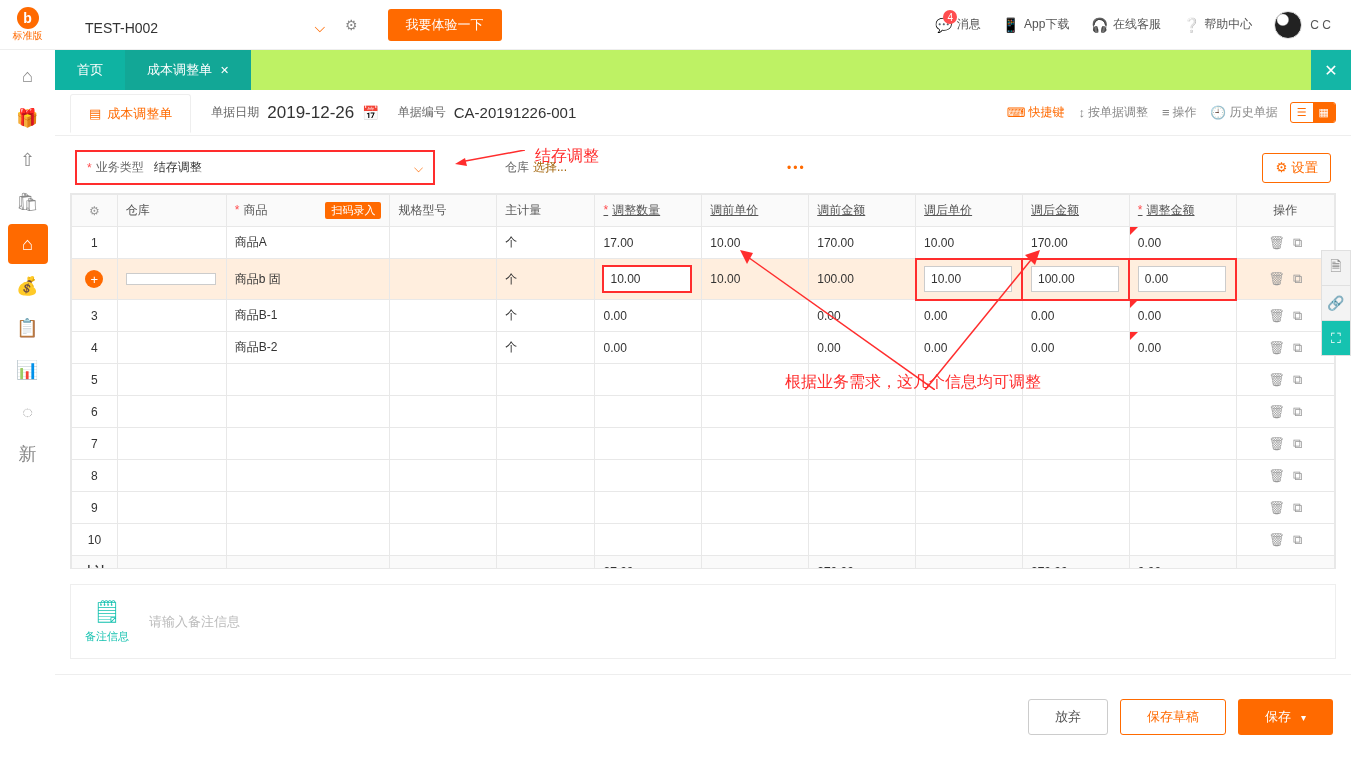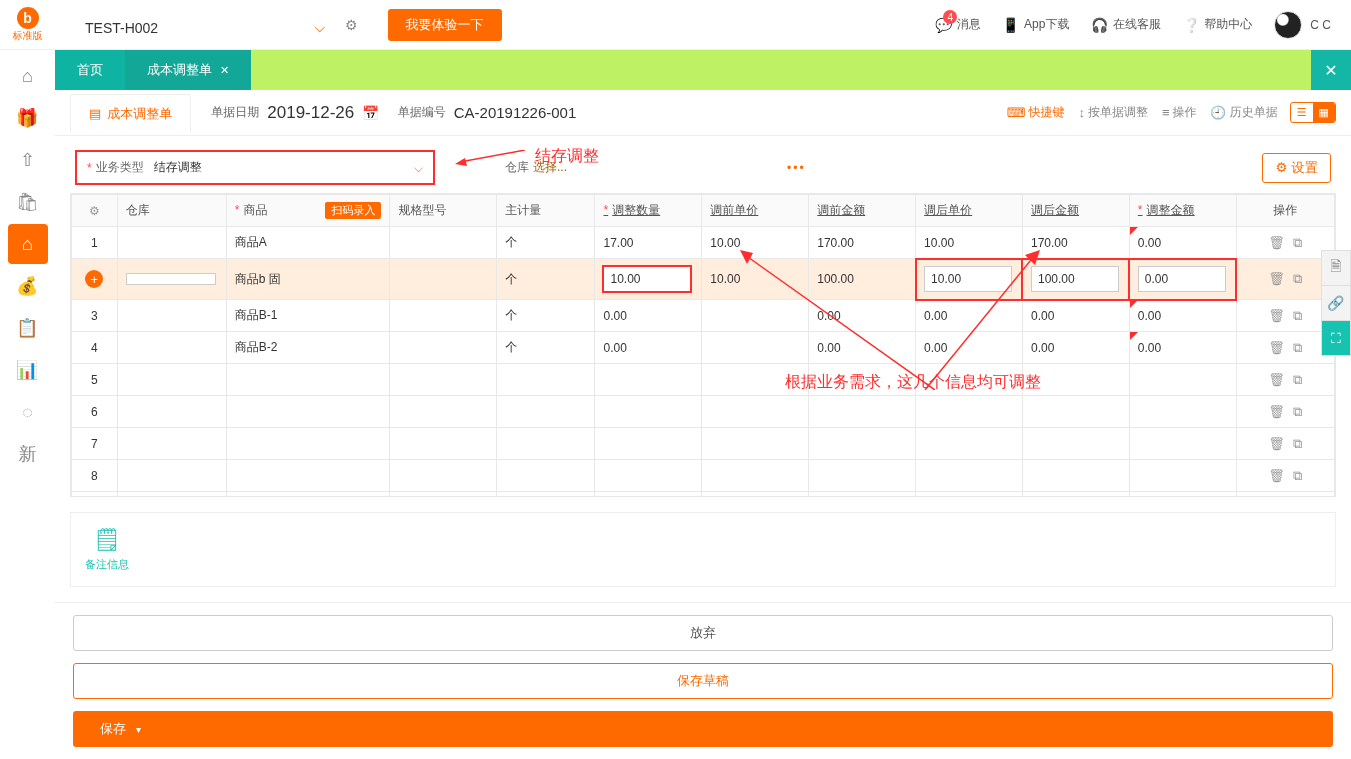--- a/index.html
+++ b/index.html
@@ -98,21 +98,21 @@
 tfoot td { background: #fafafa; font-weight: bold; }
 
 
 .remark { display: flex; align-items: center; margin: 15px; border: 1px solid #eee; padding: 14px; }
 .remark-ico { display: flex; flex-direction: column; align-items: center; color: #16c2b0; font-size: 11px; margin-right: 20px; }
 .remark-ico .ic { font-size: 22px; margin-bottom: 4px; }
 .remark input { border: none; flex: 1; font-size: 13px; outline: none; }
 .remark input::placeholder { color: #bbb; }
 
 
-.footer { display: flex; justify-content: flex-end; padding: 12px 18px; border-top: 1px solid #eee; gap: 12px; flex-direction: column; }
+.footer { display: flex; justify-content: flex-end; padding: 24px 18px; border-top: 1px solid #eee; gap: 12px; }
 .fbtn { padding: 8px 26px; border-radius: 3px; font-size: 13px; cursor: pointer; border: 1px solid transparent; }
 .fbtn.ghost { background: #fff; border-color: #ccc; color: #555; }
 .fbtn.gh2 { background: #fff; border-color: #ff6a00; color: #ff6a00; }
 .fbtn.pri { background: #ff6a00; color: #fff; display: flex; align-items: center; }
 .fbtn.pri .arr { margin-left: 10px; font-size: 10px; }
 
 
 .rtbar { position: fixed; right: 0; top: 250px; width: 30px; display: flex; flex-direction: column; }
 .rtbar span { width: 30px; height: 36px; display: flex; align-items: center; justify-content: center; background: #f3f3f3; color: #888; cursor: pointer; border: 1px solid #e0e0e0; margin-bottom: -1px; font-size: 14px; }
 .rtbar span.on { background: #16c2b0; color: #fff; }
@@ -437,20 +437,21 @@
           <line x1="10" y1="140" x2="120" y2="5" stroke="#ff2d2d" stroke-width="1.5"></line>
           <polygon points="125,0 110,5 120,15" fill="#ff2d2d"></polygon>
         </svg>
       <div class="anno2">根据业务需求，这几个信息均可调整</div>
 
       <div class="remark">
         <div class="remark-ico">
           <span class="ic">🗒</span>
           <span>备注信息</span>
         </div>
+        <input placeholder="请输入备注信息" style="">
       </div>
 
       <div class="footer">
         <button class="fbtn ghost">放弃</button>
         <button class="fbtn gh2">保存草稿</button>
         <button class="fbtn pri">
             <span>保存</span>
             <span class="arr">▾</span>
           </button>
       </div>

